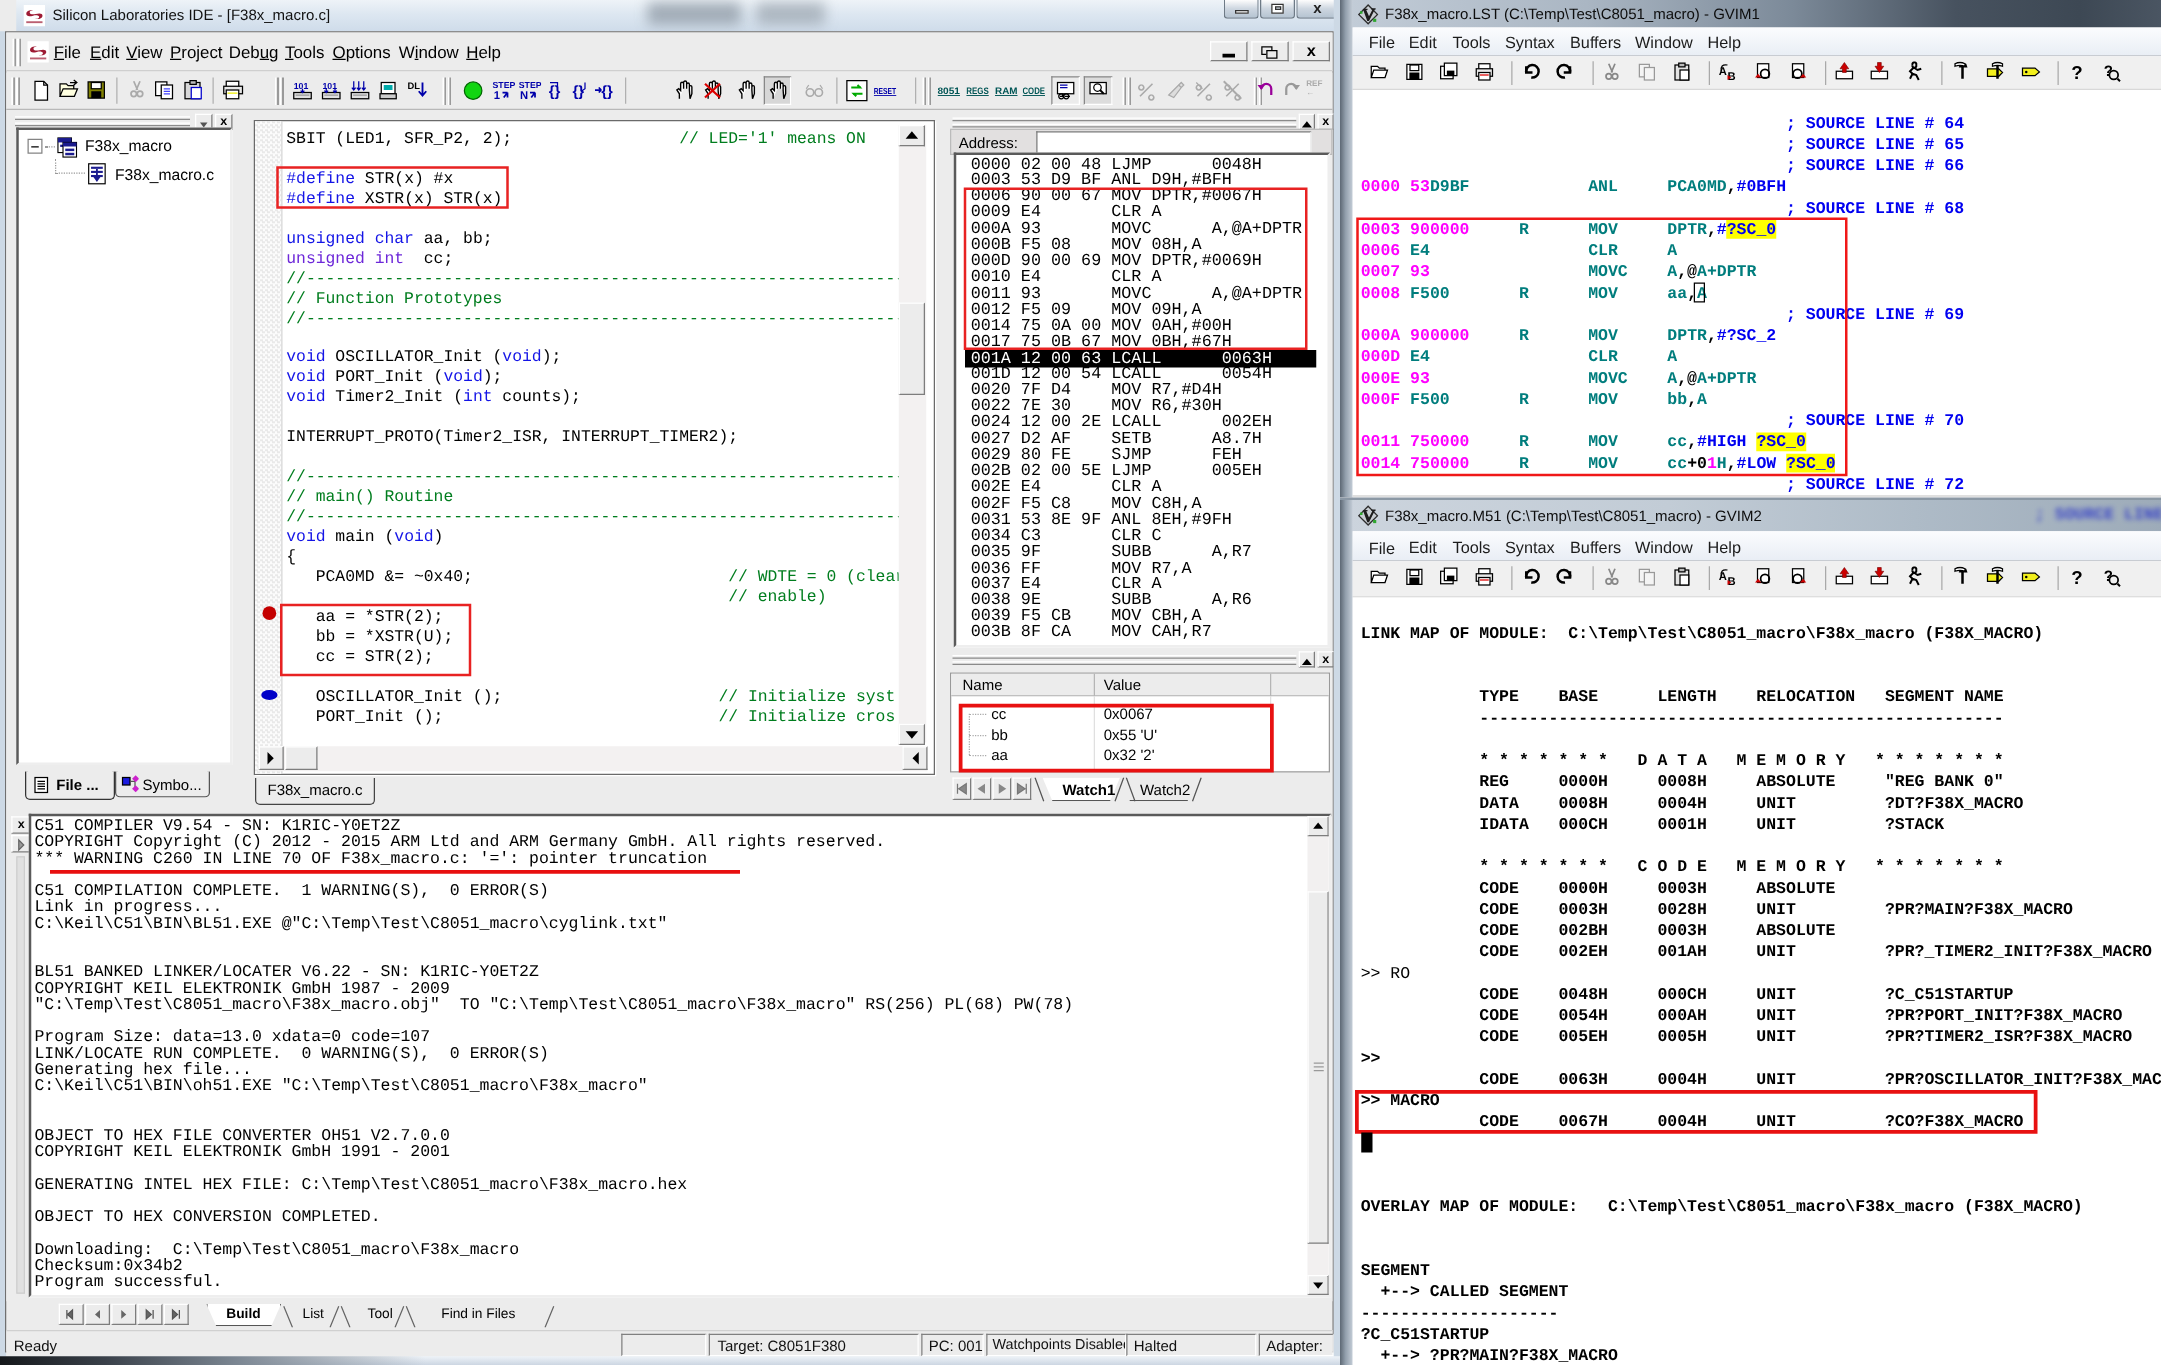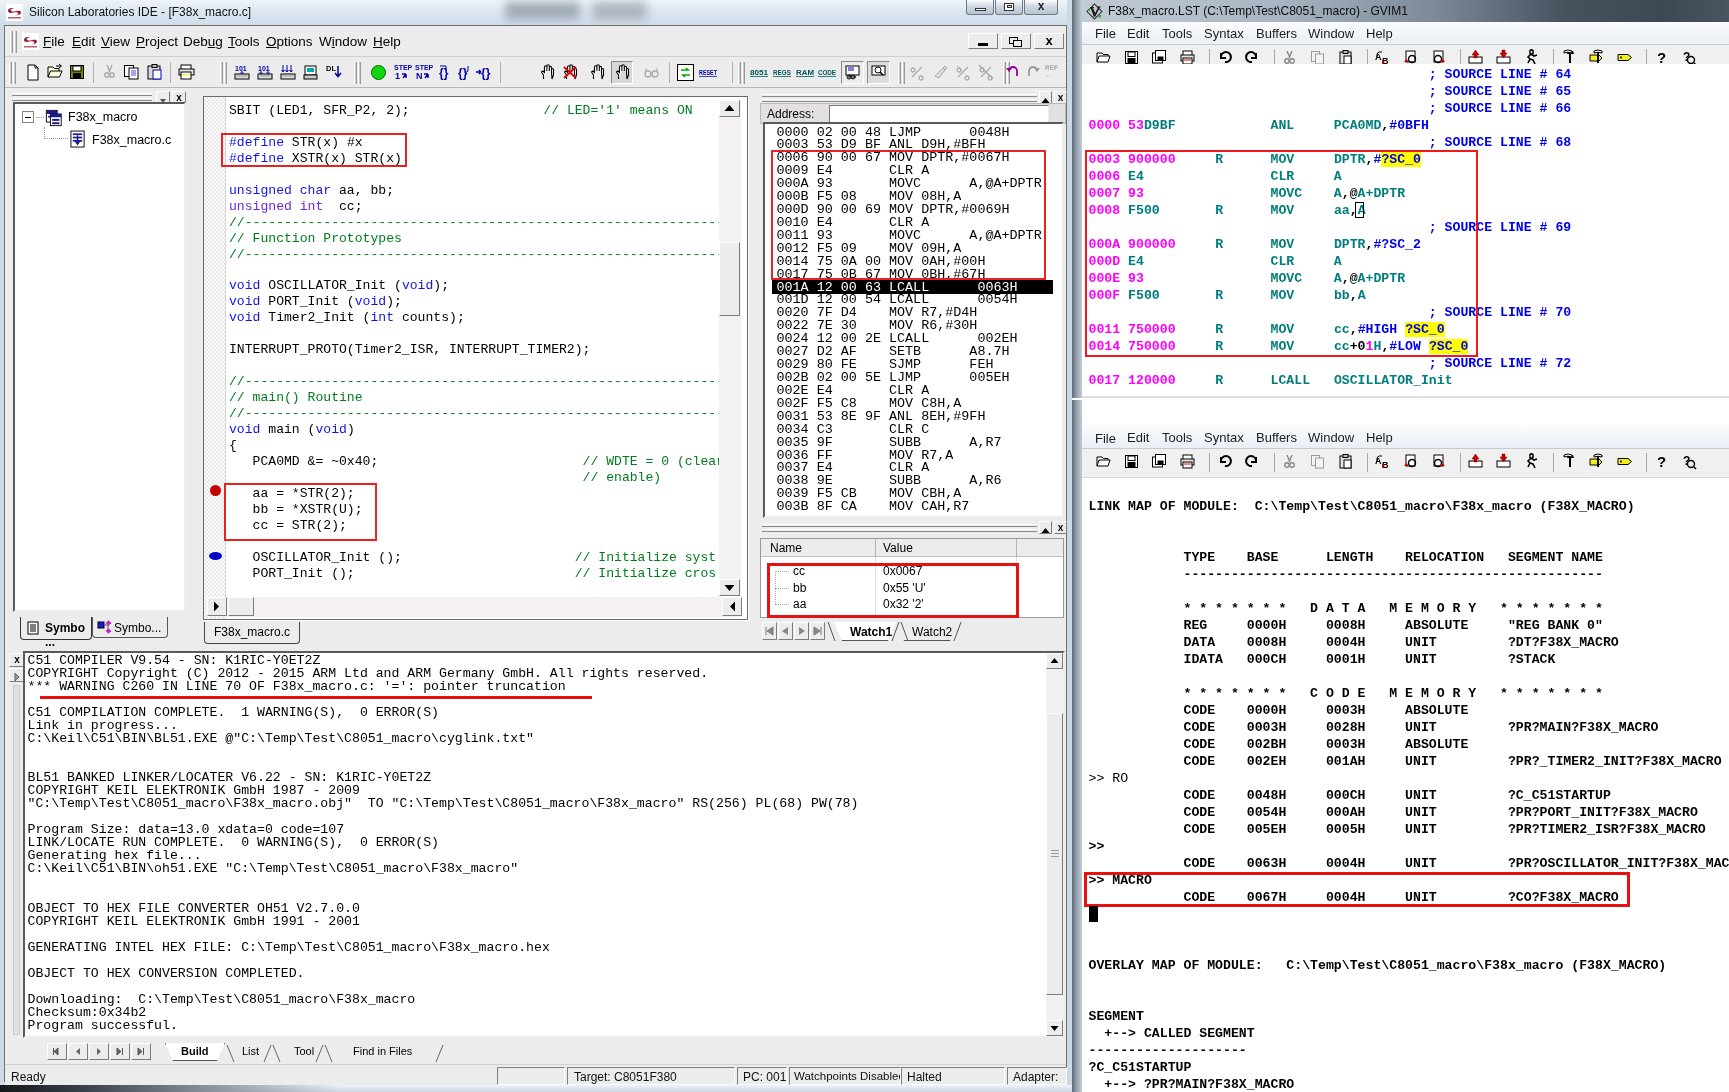--- a/index.html
+++ b/index.html
@@ -6,21 +6,21 @@
 pre,.mono{font-family:"Liberation Mono",monospace;white-space:pre;font-variant-ligatures:none}
 .rb{border:1px solid;border-color:#ffffff #7d7d7d #7d7d7d #ffffff;background:#ececec}
 .sk{border:1px solid;border-color:#808080 #ffffff #ffffff #808080}
 .deep{border:2px solid;border-color:#5a5a5a #eeeeee #eeeeee #5a5a5a;background:#fff}
 .grip{background:linear-gradient(90deg,#fff 0,#fff 1px,#9a9a9a 2px,#9a9a9a 3px,transparent 3px),linear-gradient(90deg,transparent 4px,#fff 4px,#fff 5px,#9a9a9a 6px,#9a9a9a 7px,transparent 7px)}
 .hgrip{height:3px;border-top:1px solid #fff;border-bottom:1px solid #8a8a8a}
 </style></head><body>
 
 <div class="a" id="ide" style="left:0;top:0;width:1072px;height:1086px;background:#ececec">
 
-  <div class="a" style="left:0;top:0;width:1072px;height:25px;background:linear-gradient(180deg,#eef3f8 0%,#dde7f1 45%,#cfdcea 100%)">
+  <div class="a" style="left:13px;top:0;width:1072px;height:25px;background:linear-gradient(180deg,#eef3f8 0%,#dde7f1 45%,#cfdcea 100%)">
     <div class="a" style="left:505px;top:2px;width:75px;height:18px;background:#8e99a4;filter:blur(5px);opacity:.75"></div>
     <div class="a" style="left:592px;top:2px;width:55px;height:18px;background:#99a3ad;filter:blur(5px);opacity:.7"></div>
     <div class="a" style="left:6px;top:4px;width:17px;height:17px;background:#fff">
       <svg width="17" height="17" viewBox="0 0 17 17">
           <path d="M2 7 C2 4.5 5 3.5 8 4.5 C6 4.2 4.5 5 4.8 6.2 C5 7.3 7 7.8 9.5 7.2 C13 6.3 15 6.8 15 8.5 C15 10.5 12 11.8 9 11 C11 11.3 12.6 10.6 12.3 9.4 C12 8.3 10 7.9 7.5 8.5 C4 9.4 2 8.8 2 7 Z" fill="#9e1b34"></path>
           <rect x="2" y="13" width="13" height="1.5" fill="#9e1b34" opacity=".7"></rect>
         </svg>
     </div>
     <div class="a" style="left:29px;top:5px;font-size:12px;color:#111">Silicon Laboratories IDE - [F38x_macro.c]</div>
 
@@ -279,21 +279,21 @@
       <div class="a" style="left:77px;top:29px;font-size:12.5px;color:#000">F38x_macro.c</div>
     </div>
   </div>
 
   <div class="a" style="left:13px;top:617px;width:175px;height:24px;font-size:12px">
     <div class="a" style="left:7px;top:0;width:72px;height:23px;background:#ececec;border:1px solid #333;border-top:none;border-radius:0 0 4px 4px;z-index:2">
       <svg class="a" style="left:6px;top:4px" width="13" height="14" viewBox="0 0 13 14">
           <rect x="1" y="1" width="10" height="12" fill="#fff" stroke="#000"></rect>
           <path d="M3 4h6M3 6h6M3 8h6M3 10h6" stroke="#000" stroke-width="1"></path>
         </svg>
-      <b class="a" style="left:24px;top:4px">Symbo ...</b>
+      <b class="a" style="left:24px;top:4px">File ...</b>
     </div>
     <div class="a" style="left:79px;top:0;width:76px;height:21px;background:#ececec;border:1px solid #555;border-top:none;border-radius:0 0 4px 4px">
       <svg class="a" style="left:4px;top:3px" width="14" height="14" viewBox="0 0 14 14">
           <rect x="1" y="2" width="6" height="6" fill="#1b1be0" stroke="#000"></rect>
           <path d="M7 5 h4 M11 3 v8" stroke="#555"></path>
           <rect x="9.5" y="1" width="4" height="4" fill="#cc22cc" transform="rotate(45 11.5 3)"></rect>
           <rect x="9.5" y="9" width="4" height="4" fill="#cc22cc" transform="rotate(45 11.5 11)"></rect>
         </svg>
       <span class="a" style="left:21px;top:4px">Symbo...</span>
     </div>
@@ -672,21 +672,21 @@
       <div class="a" style="left:564px;top:4px;width:1px;height:19px;background:#a9a9a9"></div>
       <svg class="a" style="left:571px;top:4px" width="17" height="17" viewBox="0 0 17 17">
         <text x="4" y="14" font-size="15" font-weight="bold" fill="#000">?</text>
       </svg>
       <svg class="a" style="left:599px;top:4px" width="17" height="17" viewBox="0 0 17 17">
         <text x="2" y="12" font-size="12" font-weight="bold" fill="#000">?</text>
         <circle cx="10" cy="11" r="3.5" fill="none" stroke="#000" stroke-width="1.4"></circle>
         <path d="M13 14 l2 2" stroke="#000" stroke-width="1.6"></path>
       </svg>
     </div>
-  <div class="a" style="left:10px;top:64px;width:647px;height:404px;background:#fff;overflow:hidden">
+  <div class="a" style="left:10px;top:88px;width:647px;height:404px;background:#fff;overflow:hidden">
     <div class="a" id="vim1txt" style="left:6.5px;top:1.5px">
         <pre class="a" style="left:0;top:0px;font-size:13.2px;line-height:17px;font-weight:bold"><span>                                           </span><span style="color:#0000f0">; SOURCE LINE # 64</span></pre>
         <pre class="a" style="left:0;top:17px;font-size:13.2px;line-height:17px;font-weight:bold"><span>                                           </span><span style="color:#0000f0">; SOURCE LINE # 65</span></pre>
         <pre class="a" style="left:0;top:34px;font-size:13.2px;line-height:17px;font-weight:bold"><span>                                           </span><span style="color:#0000f0">; SOURCE LINE # 66</span></pre>
         <pre class="a" style="left:0;top:51px;font-size:13.2px;line-height:17px;font-weight:bold"><span style="color:#ff00ff">0000</span><span> </span><span style="color:#ff00ff">53</span><span style="color:#007d7d">D9BF</span><span>            </span><span style="color:#007d7d">ANL</span><span>     </span><span style="color:#007d7d">PCA0MD</span><span style="color:#000">,</span><span style="color:#0000f0">#0BFH</span></pre>
         <pre class="a" style="left:0;top:68px;font-size:13.2px;line-height:17px;font-weight:bold"><span>                                           </span><span style="color:#0000f0">; SOURCE LINE # 68</span></pre>
         <pre class="a" style="left:0;top:85px;font-size:13.2px;line-height:17px;font-weight:bold"><span style="color:#ff00ff">0003</span><span> </span><span style="color:#ff00ff">900000</span><span>     </span><span style="color:#007d7d">R</span><span>      </span><span style="color:#007d7d">MOV</span><span>     </span><span style="color:#007d7d">DPTR</span><span style="color:#000">,</span><span style="color:#0000f0">#</span><span style="color:#0000f0;background:#ffff00">?SC_0</span></pre>
         <pre class="a" style="left:0;top:102px;font-size:13.2px;line-height:17px;font-weight:bold"><span style="color:#ff00ff">0006</span><span> </span><span style="color:#007d7d">E4</span><span>                </span><span style="color:#007d7d">CLR</span><span>     </span><span style="color:#007d7d">A</span></pre>
         <pre class="a" style="left:0;top:119px;font-size:13.2px;line-height:17px;font-weight:bold"><span style="color:#ff00ff">0007</span><span> </span><span style="color:#ff00ff">93</span><span>                </span><span style="color:#007d7d">MOVC</span><span>    </span><span style="color:#007d7d">A</span><span style="color:#000">,</span><span style="color:#000">@</span><span style="color:#007d7d">A+DPTR</span></pre>
         <pre class="a" style="left:0;top:136px;font-size:13.2px;line-height:17px;font-weight:bold"><span style="color:#ff00ff">0008</span><span> </span><span style="color:#007d7d">F500</span><span>       </span><span style="color:#007d7d">R</span><span>      </span><span style="color:#007d7d">MOV</span><span>     </span><span style="color:#007d7d">aa</span><span style="color:#000">,</span><span style="color:#007d7d">A</span></pre>
@@ -702,20 +702,30 @@
         <pre class="a" style="left:0;top:306px;font-size:13.2px;line-height:17px;font-weight:bold"><span style="color:#ff00ff">0017</span><span> </span><span style="color:#ff00ff">120000</span><span>     </span><span style="color:#007d7d">R</span><span>      </span><span style="color:#007d7d">LCALL</span><span>   </span><span style="color:#007d7d">OSCILLATOR_Init</span></pre>
       </div>
     <div class="a" style="left:3px;top:86px;width:393px;height:207px;border:2px solid #f01818"></div>
     <div class="a" style="left:273px;top:138px;width:9px;height:16px;border:1.5px solid #000"></div>
   </div>
   <div class="a" style="left:10px;top:396px;width:647px;height:2px;background:#dfdfdf"></div>
   <div class="a" style="left:0;top:0;width:10px;height:398px;background:linear-gradient(90deg,#5d6874,#93a0ad 45%,#c3ccd6)"></div>
 </div>
 
 <div class="a" id="gvim2" style="left:1072px;top:398px;width:657px;height:694px;background:#fff">
+  <div class="a" style="left:0;top:0;width:657px;height:27px;background:linear-gradient(90deg,#ccd4dd 0%,#c2ccd6 40%,#aebbc7 70%,#9dabb9 100%);border-top:2px solid #8b98a5">
+    <div class="a" style="left:556px;top:4px;width:160px;height:18px;color:#2a35c8;font-family:'Liberation Mono',monospace;font-weight:bold;font-size:13.2px;filter:blur(2px);opacity:.85">; SOURCE LINE # 73</div>
+    <div class="a" id="vicon2" style="left:14px;top:4px"><svg width="17" height="17" viewBox="0 0 17 17">
+          <rect x="3.2" y="3.2" width="10.6" height="10.6" transform="rotate(45 8.5 8.5)" fill="#c8cdd2" stroke="#2e2e2e"></rect>
+          <path d="M5 4 h3 v1 h-1 l2.2 5 L12 4.5 h-1 v-1 h3.5 v1 l-.8.2 -4.5 9 h-1.4 L4.6 5 4 4.8z" fill="#1d1d1d"></path>
+          <rect x="2" y="6" width="2" height="2" fill="#2ea62e"></rect>
+          <rect x="12.5" y="12" width="2.5" height="2.5" fill="#2ea62e"></rect>
+        </svg></div>
+    <div class="a" style="left:36px;top:6px;font-size:12px;color:#0d0d0d">F38x_macro.M51 (C:\Temp\Test\C8051_macro) - GVIM2</div>
+  </div>
   <div class="a" style="left:10px;top:27px;width:647px;height:24px;background:linear-gradient(180deg,#fbfcfe,#e9eef5);border-bottom:1px solid #c8ccd2;font-size:13px;color:#1c1c1c">
     <span class="a" style="left:13px;top:6px">File</span>
       <span class="a" style="left:45px;top:5px">Edit</span>
       <span class="a" style="left:80px;top:5px">Tools</span>
       <span class="a" style="left:122px;top:5px">Syntax</span>
       <span class="a" style="left:174px;top:5px">Buffers</span>
       <span class="a" style="left:226px;top:5px">Window</span>
       <span class="a" style="left:284px;top:5px">Help</span>
   </div>
   <div class="a" id="vtb2" style="left:10px;top:51px;width:647px;height:29px;background:#f0f0f0;border-bottom:1px solid #d8d8d8">

